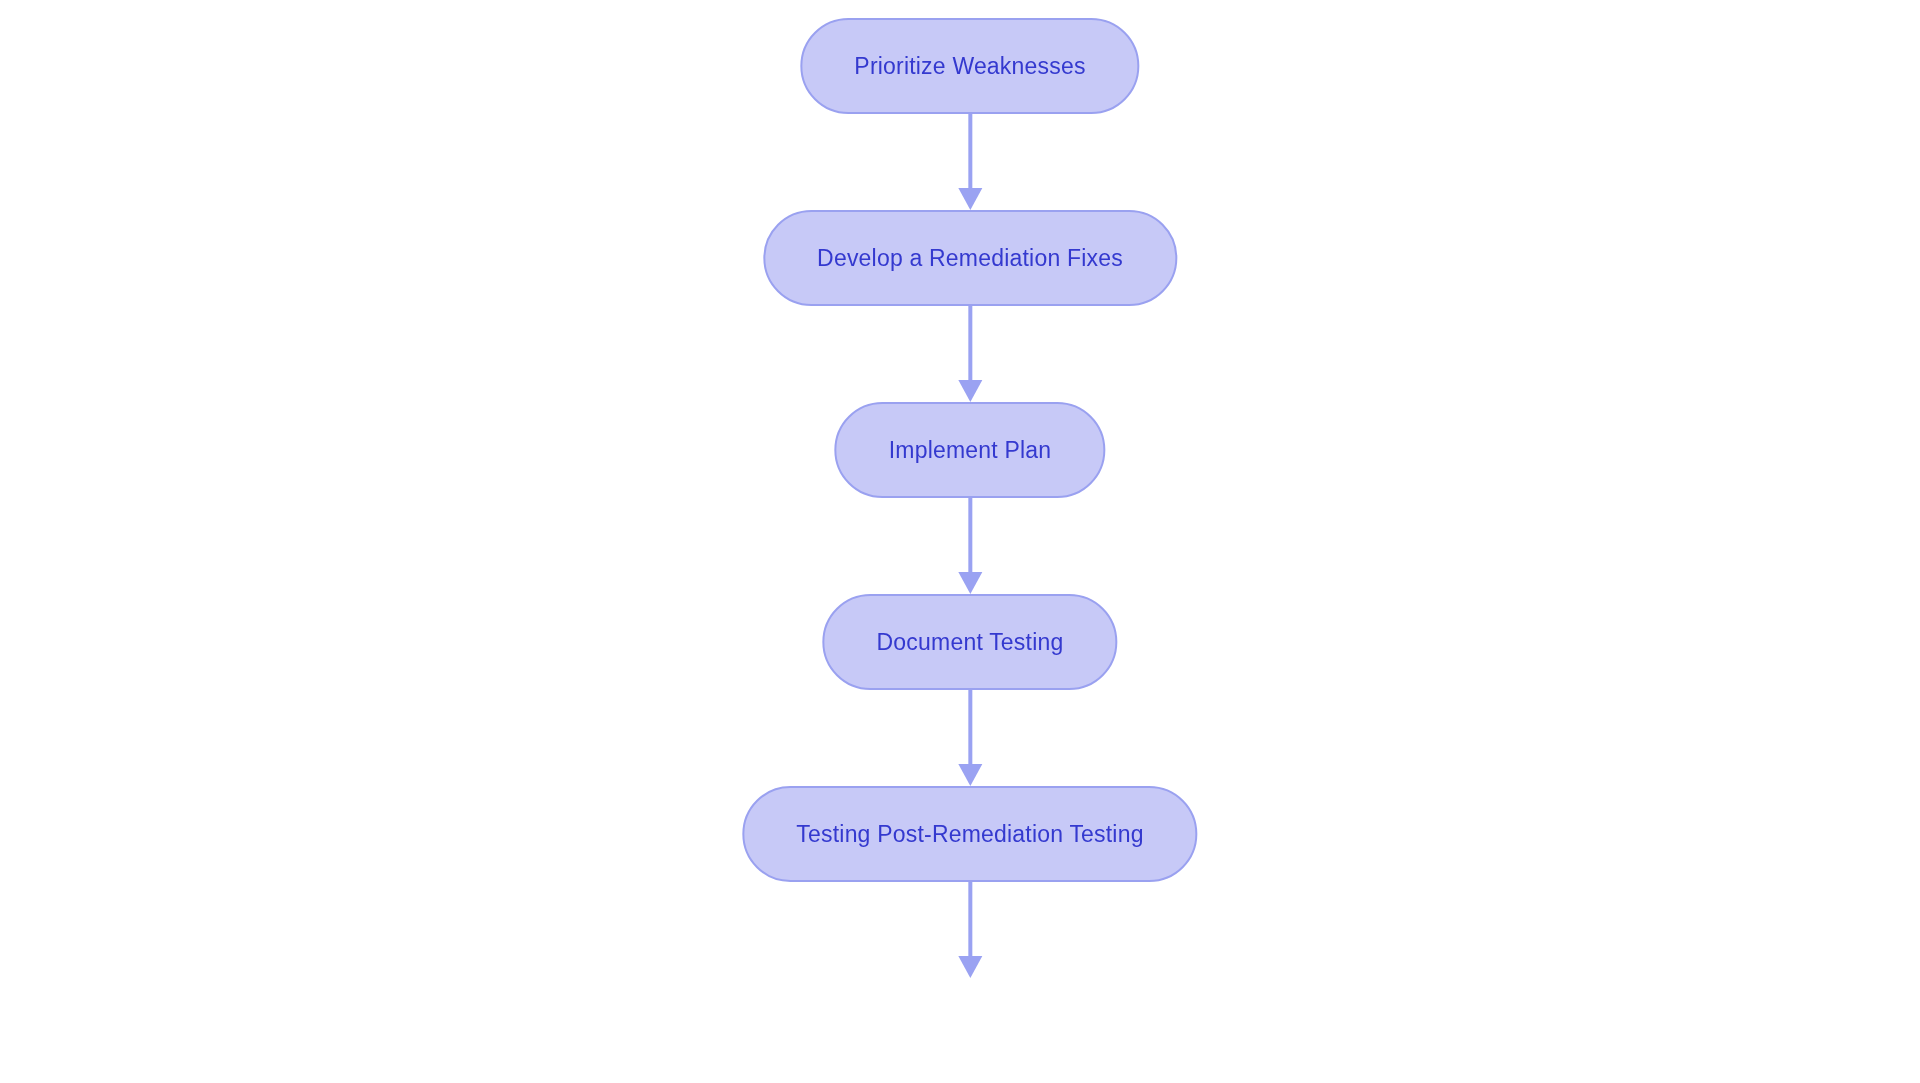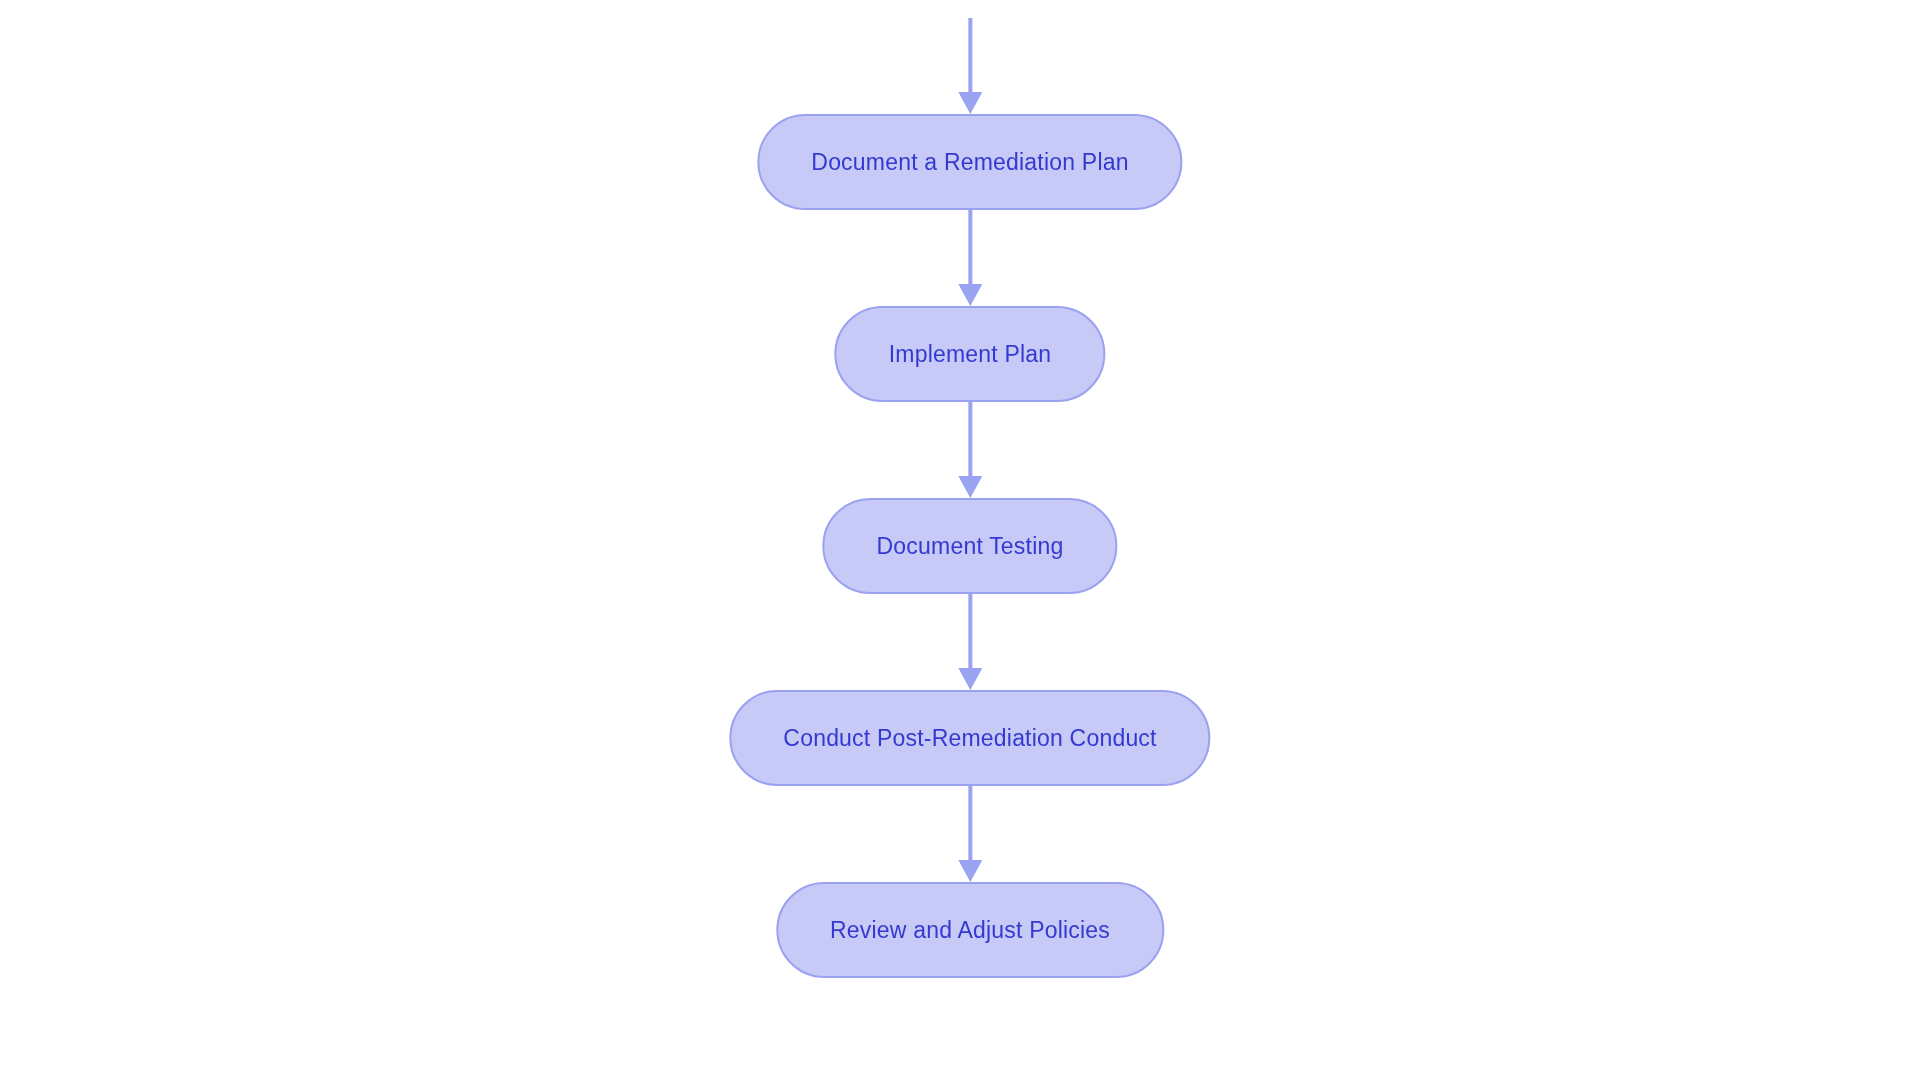--- a/index.html
+++ b/index.html
@@ -57,28 +57,31 @@
     border-left: 12px solid transparent;
     border-right: 12px solid transparent;
     border-top: 22px solid #9aa2f2;
   }
 </style>
 </head>
 <body>
 
 <div class="flow-column">
 
+  <div class="flow-node">
+    <span class="node-label">Prioritize Weaknesses</span>
+  </div>
 
   <div class="flow-arrow">
     <div class="arrow-line"></div>
     <div class="arrow-head"></div>
   </div>
 
   <div class="flow-node">
-    <span class="node-label">Document a Remediation Plan</span>
+    <span class="node-label">Develop a Remediation Fixes</span>
   </div>
 
   <div class="flow-arrow">
     <div class="arrow-line"></div>
     <div class="arrow-head"></div>
   </div>
 
   <div class="flow-node">
     <span class="node-label">Implement Plan</span>
   </div>
@@ -91,25 +94,22 @@
   <div class="flow-node">
     <span class="node-label">Document Testing</span>
   </div>
 
   <div class="flow-arrow">
     <div class="arrow-line"></div>
     <div class="arrow-head"></div>
   </div>
 
   <div class="flow-node">
-    <span class="node-label">Conduct Post-Remediation Conduct</span>
+    <span class="node-label">Testing Post-Remediation Testing</span>
   </div>
 
   <div class="flow-arrow">
     <div class="arrow-line"></div>
     <div class="arrow-head"></div>
   </div>
 
-  <div class="flow-node">
-    <span class="node-label">Review and Adjust Policies</span>
-  </div>
 
 </div>
 
 </body></html>

